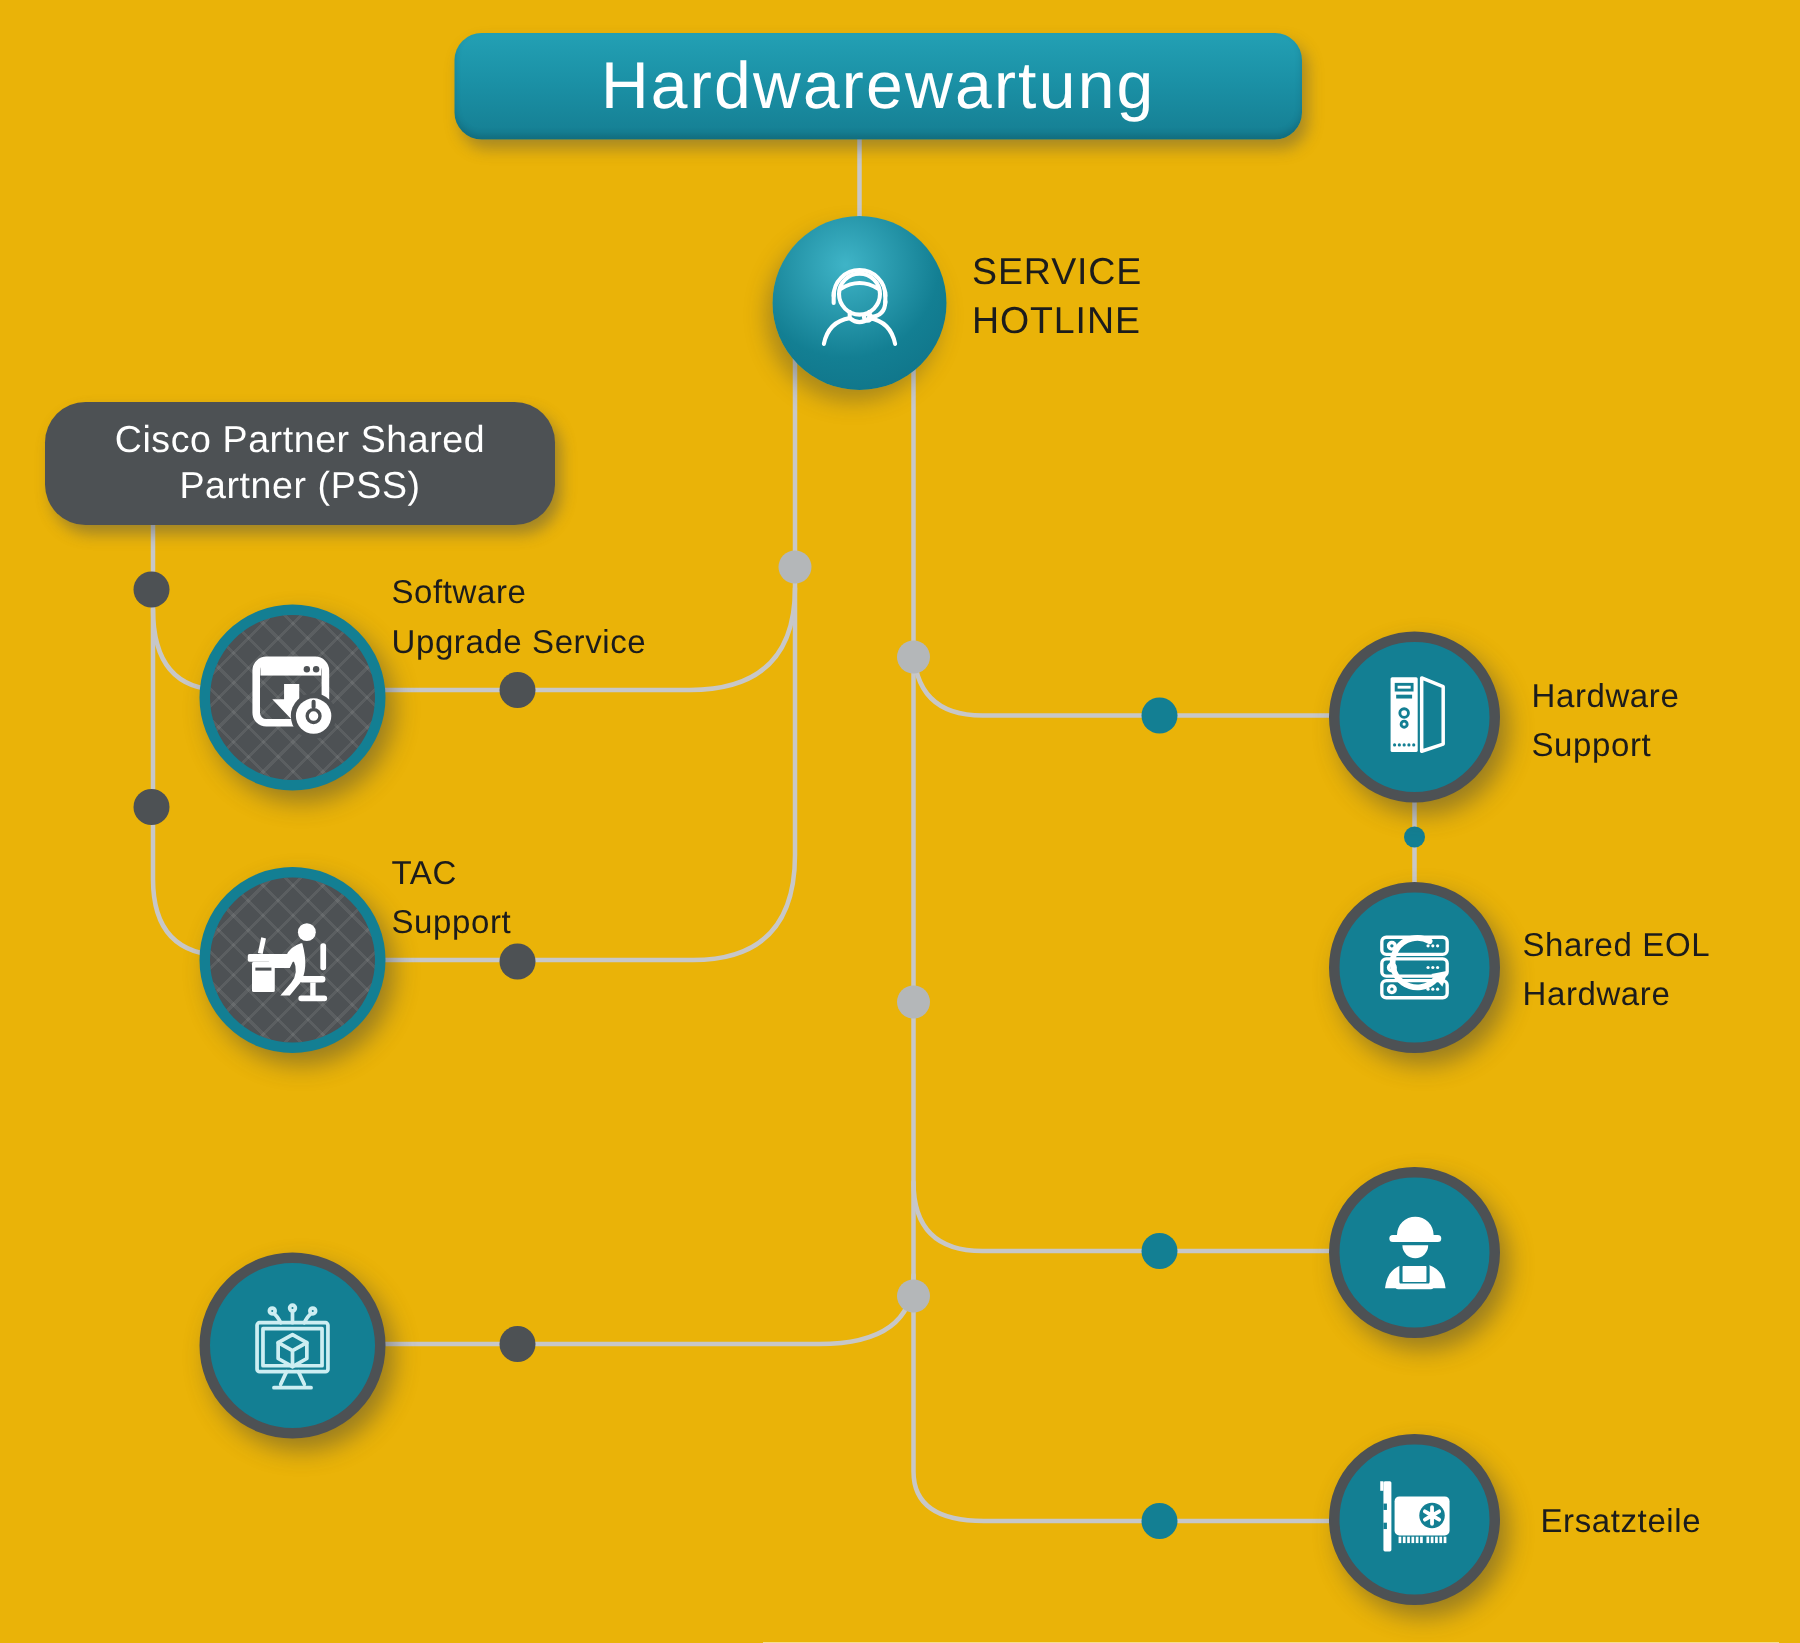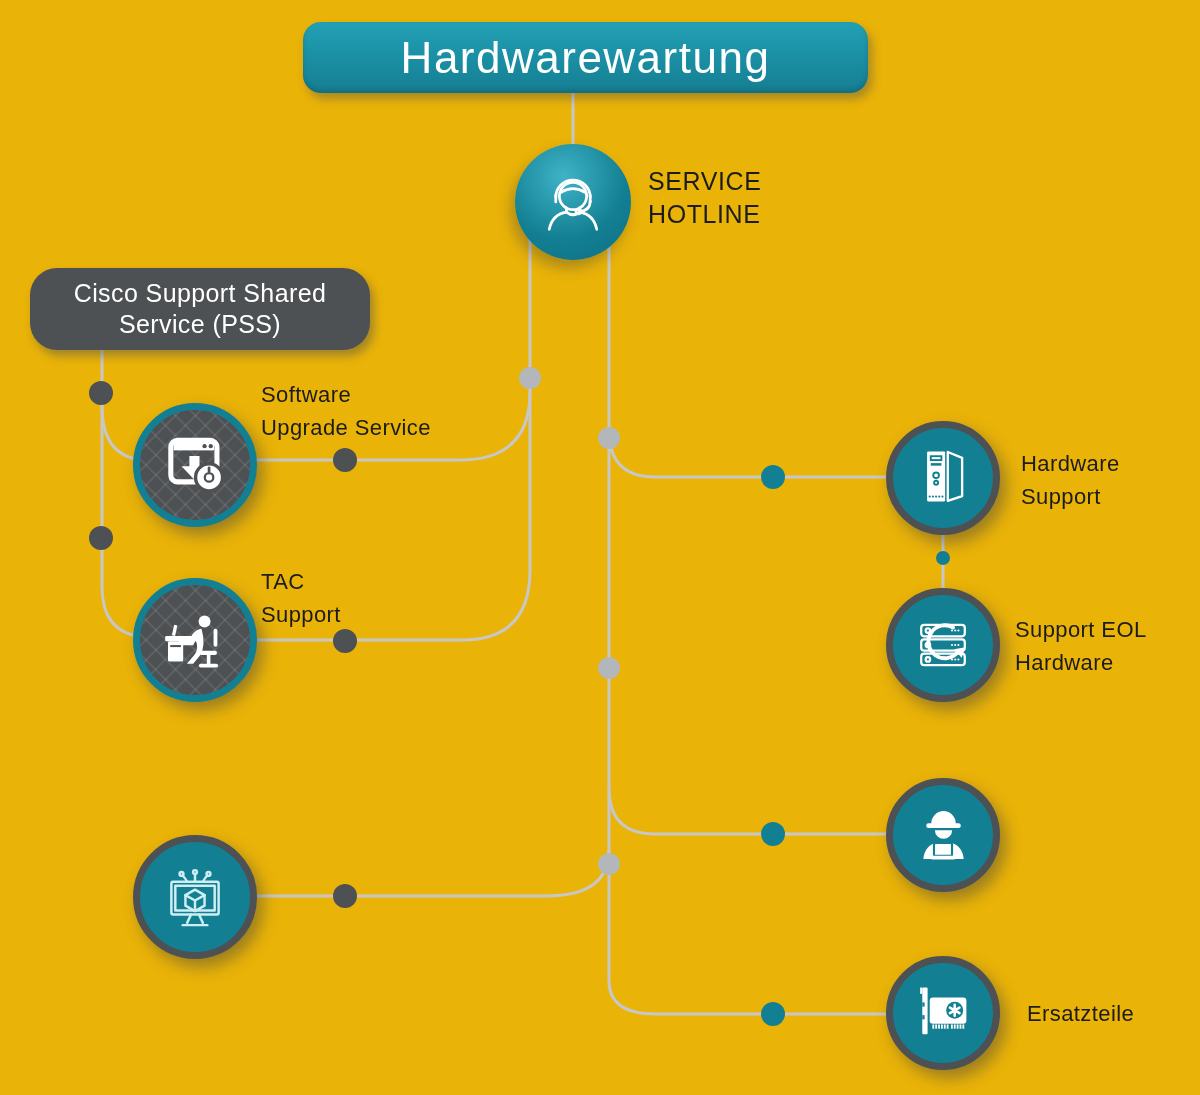--- a/index.html
+++ b/index.html
@@ -119,22 +119,22 @@
         <path d="M26.5 40.5 v-3.5 M37.5 40.5 v-3.5"></path>
       </g>
     </svg>
   </div>
   <div class="label label-caps" style="left:648px;top:165px;">
     <span class="ln">SERVICE</span>
     <span class="ln">HOTLINE</span>
   </div>
 
   <div class="pss-box">
-    <span class="ln">Cisco Support Shared</span>
-    <span class="ln">Service (PSS)</span>
+    <span class="ln">Cisco Partner Shared</span>
+    <span class="ln">Partner (PSS)</span>
   </div>
 
   <div class="node-circle n-left hatch" style="left:133px;top:403px;">
     <svg viewBox="0 0 64 64" width="72" height="72">
       <g>
         <rect x="10.5" y="10" width="41" height="37" rx="6" class="sw" stroke-width="4.5"></rect>
         <rect x="13" y="11.5" width="36" height="7.5" class="fw"></rect>
         <circle cx="40.5" cy="15.3" r="1.9" class="fd"></circle>
         <circle cx="46" cy="15.3" r="1.9" class="fd"></circle>
         <path class="fw" d="M27 24 h9 v9 h7.5 L31.5 45 L20 33 h7 z"></path>
@@ -230,21 +230,21 @@
           <circle cx="40.5" cy="45.6" r="1"></circle>
             <circle cx="43.5" cy="45.6" r="1"></circle>
             <circle cx="46.5" cy="45.6" r="1"></circle>
         </g>
         <path d="M41.5 15.5 A15.5 15.5 0 1 0 46 38.5" stroke-width="3.6"></path>
         <path class="fw" stroke="none" d="M42.5 36 l10.5 -2 -3.5 10 z"></path>
       </g>
     </svg>
   </div>
   <div class="label" style="left:1015px;top:613px;">
-    <span class="ln">Support EOL</span>
+    <span class="ln">Shared EOL</span>
     <span class="ln">Hardware</span>
   </div>
 
   <div class="node-circle n-right" style="left:886px;top:778px;">
     <svg viewBox="0 0 64 64" width="68" height="68">
       <g class="fw">
         <path d="M21 21 a11.5 11.5 0 0 1 23 0 h2.6 a2.2 2.2 0 0 1 0 4.4 h-28.2 a2.2 2.2 0 0 1 0 -4.4 z"></path>
         <path d="M24.4 27.5 h16.2 a8.1 8.1 0 0 1 -16.2 0 z"></path>
         <path d="M13.5 54.5 q1.5 -13.5 13.5 -15.5 l5.5 4.5 5.5 -4.5 q12 2 13.5 15.5 z"></path>
         <rect x="23.5" y="39.5" width="17" height="12" rx="1.5" class="fw" style="stroke:var(--teal);stroke-width:2"></rect>

